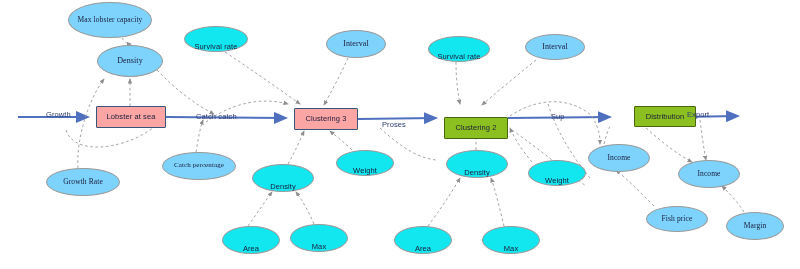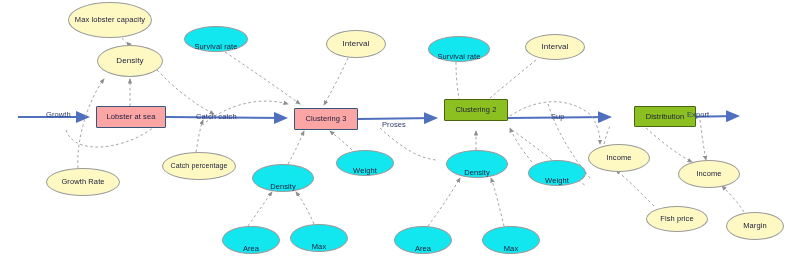--- a/index.html
+++ b/index.html
@@ -38,22 +38,23 @@
     z-index: 3;
   }
   .node.ellipse {
     border-radius: 50%;
     border: 1px solid #8a8a8a;
   }
   .node.box {
     border-radius: 1px;
   }
   .node.peach {
-    background: #fef9c3;
+    background: #7dd3fc;
     border-color: #9a9a9a;
+    font-family: Liberation Serif, serif;
   }
   .node.cyan {
     background: #12e7ef;
     border-color: #9a9a9a;
     align-items: flex-end;
   }
   .node.bluebox {
     background: #fca5a5;
     border: 1px solid #36567a;
   }
@@ -179,21 +180,21 @@
       </div>
       <div class="node ellipse peach" style="left: 525px; top: 34px; width: 60px; height: 26px; font-size: 8px;">
         <span class="lbl">Interval</span>
       </div>
       <div class="node box bluebox" style="left: 96px; top: 106px; width: 70px; height: 22px; font-size: 7.5px;">
         <span class="lbl">Lobster at sea</span>
       </div>
       <div class="node box bluebox" style="left: 294px; top: 108px; width: 64px; height: 22px; font-size: 7.5px;">
         <span class="lbl">Clustering 3</span>
       </div>
-      <div class="node box greenbox" style="left: 444px; top: 99px; width: 64px; height: 22px; font-size: 7.5px;">
+      <div class="node box greenbox" style="left: 444px; top: 117px; width: 64px; height: 22px; font-size: 7.5px;">
         <span class="lbl">Clustering 2</span>
       </div>
       <div class="node box greenbox" style="left: 618px; top: 106px; width: 62px; height: 21px; font-size: 7.5px; margin-left: 16px;">
         <span class="lbl">Distribution</span>
       </div>
       <div class="node ellipse peach" style="left: 46px; top: 168px; width: 74px; height: 28px; font-size: 7.5px;">
         <span class="lbl">Growth Rate</span>
       </div>
       <div class="node ellipse peach" style="left: 162px; top: 152px; width: 74px; height: 28px; font-size: 7px;">
         <span class="lbl">Catch percentage</span>

